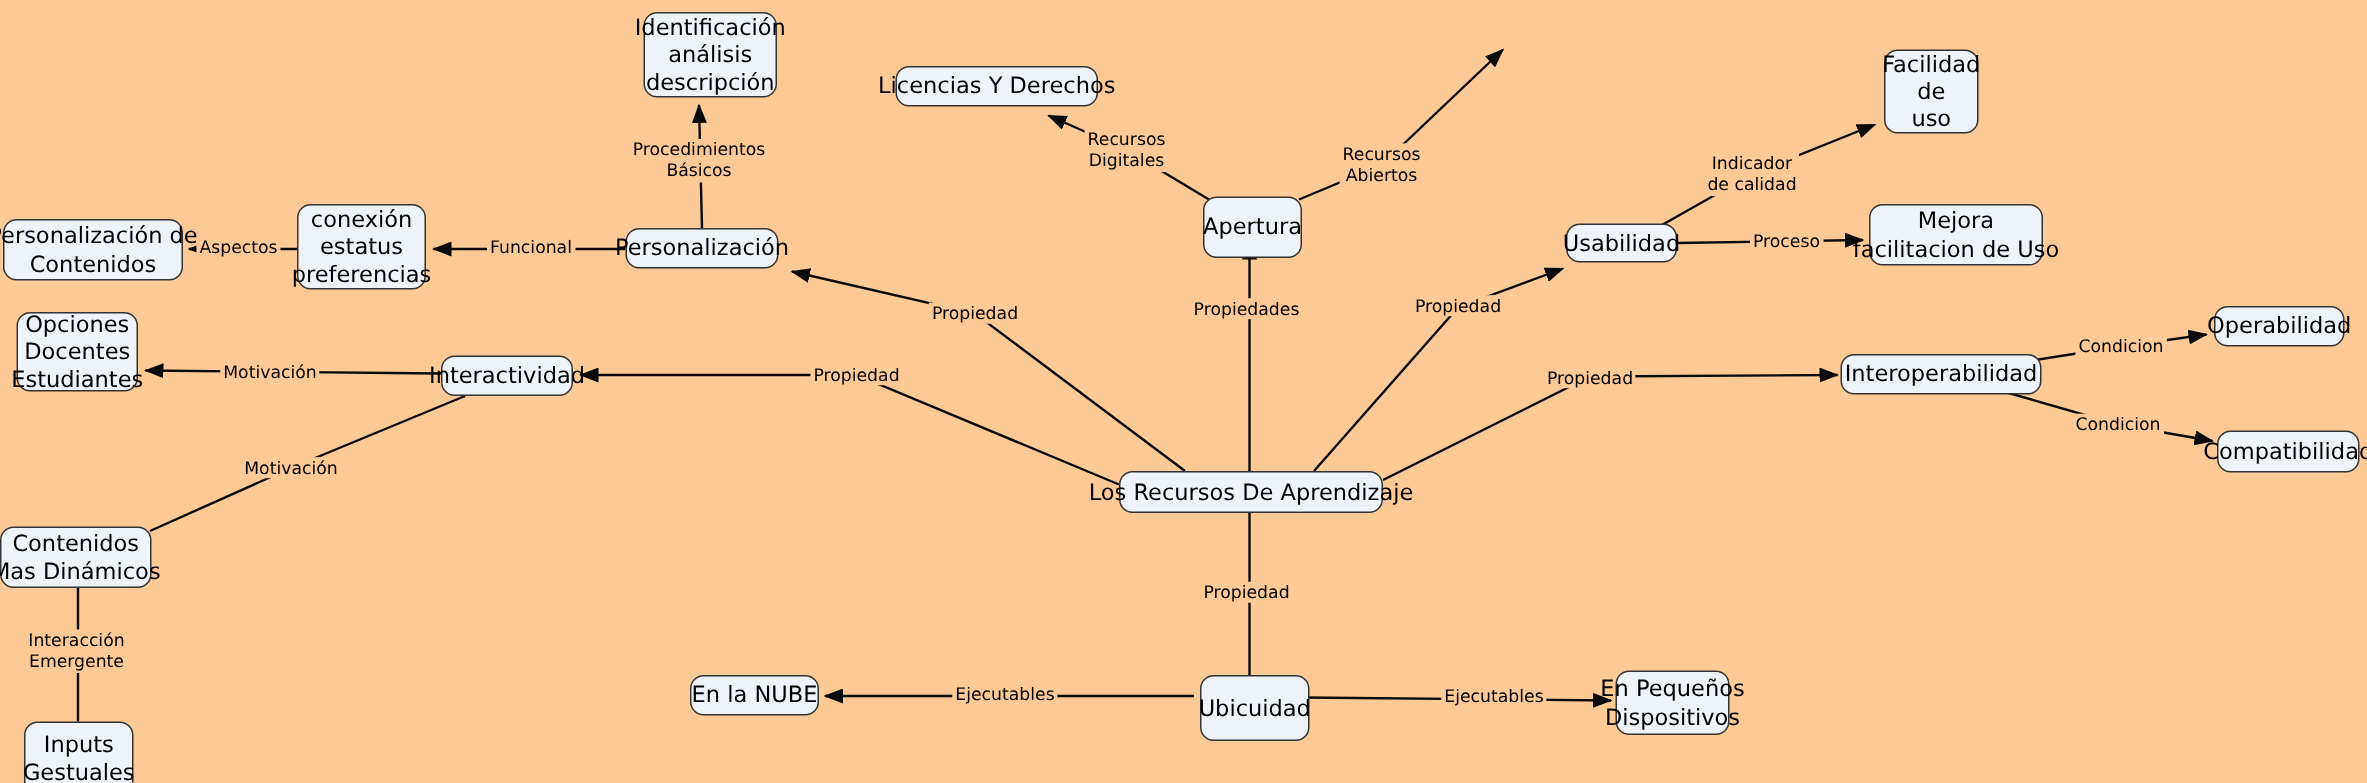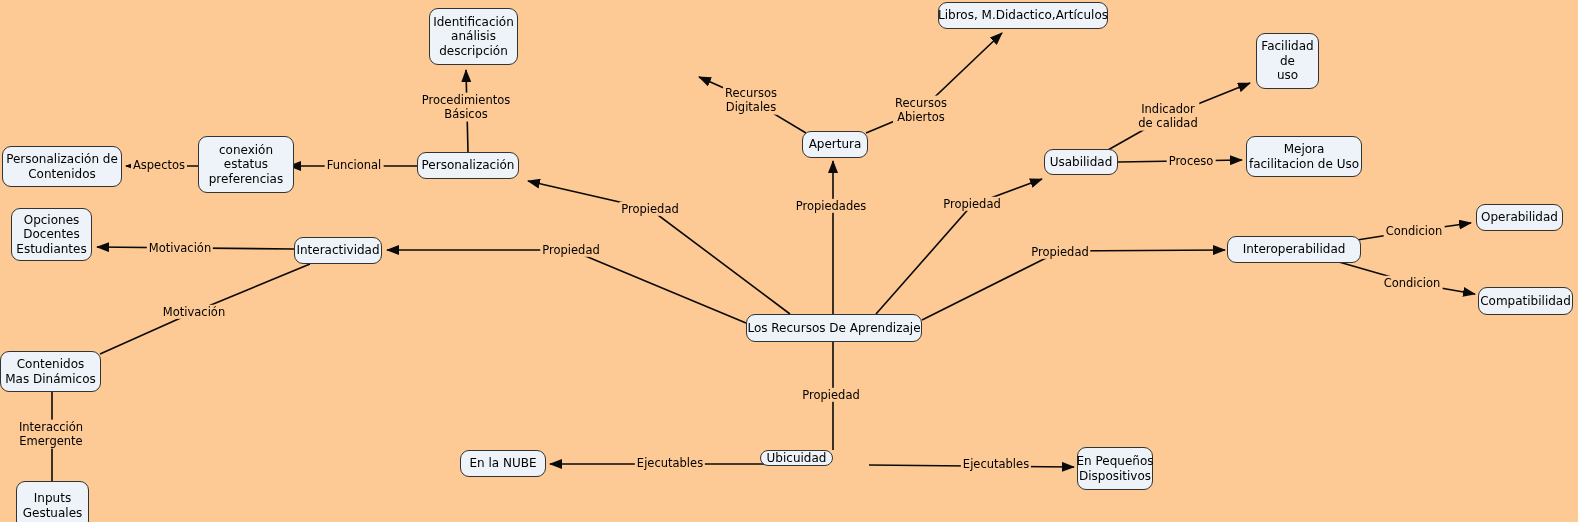--- a/index.html
+++ b/index.html
@@ -20,21 +20,21 @@
   }
   #edges{position:absolute;left:0;top:0;width:1578px;height:522px;}
   .node{
     position:absolute;
     box-sizing:border-box;
     background:var(--node-fill);
     border:1.5px solid var(--node-border);
     border-radius:9px;
     display:flex;align-items:center;justify-content:center;
     text-align:center;
-    font-size:12px;line-height:1.22;
+    font-size:15px;line-height:1.22;
     white-space:pre;
     z-index:3;
   }
   .edge-label{
     position:absolute;
     transform:translate(-50%,-50%);
     background:var(--bg);
     padding:0 2px;
     text-align:center;
     font-size:11.5px;line-height:1.25;
@@ -99,44 +99,44 @@
   <div class="edge-label" style="left:1412px;top:283px">Condicion</div>
   <div class="edge-label" style="left:51px;top:434px">Interacción
 Emergente</div>
   <div class="edge-label" style="left:831px;top:395px">Propiedad</div>
   <div class="edge-label" style="left:670px;top:463px">Ejecutables</div>
   <div class="edge-label" style="left:996px;top:464px">Ejecutables</div>
 
   <div class="node" style="left:429px;top:8px;width:89px;height:57px">Identificación
 análisis
 descripción</div>
-  <div class="node" style="left:938px;top:2px;width:170px;height:27px">Libros, M.Didactico,Artículos</div>
+  <div class="node" style="left:597px;top:44px;width:135px;height:27px">Licencias Y Derechos</div>
   <div class="node" style="left:1256px;top:33px;width:63px;height:56px">Facilidad
 de
 uso</div>
   <div class="node" style="left:2px;top:146px;width:120px;height:41px">Personalización de
 Contenidos</div>
-  <div class="node" style="left:198px;top:136px;width:96px;height:57px">conexión
+  <div class="node" style="left:198px;top:136px;width:86px;height:57px">conexión
 estatus
 preferencias</div>
   <div class="node" style="left:417px;top:152px;width:102px;height:27px">Personalización</div>
-  <div class="node" style="left:802px;top:131px;width:66px;height:27px">Apertura</div>
+  <div class="node" style="left:802px;top:131px;width:66px;height:41px">Apertura</div>
   <div class="node" style="left:1044px;top:149px;width:74px;height:26px">Usabilidad</div>
   <div class="node" style="left:1246px;top:136px;width:116px;height:41px">Mejora
 facilitacion de Uso</div>
   <div class="node" style="left:11px;top:208px;width:81px;height:53px">Opciones
 Docentes
 Estudiantes</div>
   <div class="node" style="left:294px;top:237px;width:88px;height:27px">Interactividad</div>
   <div class="node" style="left:1227px;top:236px;width:134px;height:27px">Interoperabilidad</div>
   <div class="node" style="left:1476px;top:204px;width:87px;height:27px">Operabilidad</div>
   <div class="node" style="left:1478px;top:287px;width:95px;height:28px">Compatibilidad</div>
   <div class="node" style="left:0px;top:351px;width:101px;height:41px">Contenidos
 Mas Dinámicos</div>
   <div class="node" style="left:746px;top:314px;width:176px;height:28px">Los Recursos De Aprendizaje</div>
   <div class="node" style="left:460px;top:450px;width:86px;height:27px">En la NUBE</div>
-  <div class="node" style="left:760px;top:450px;width:73px;height:16px">Ubicuidad</div>
+  <div class="node" style="left:800px;top:450px;width:73px;height:44px">Ubicuidad</div>
   <div class="node" style="left:1077px;top:447px;width:76px;height:43px">En Pequeños
 Dispositivos</div>
   <div class="node" style="left:16px;top:481px;width:73px;height:49px">Inputs
 Gestuales</div>
 
 </div>
 
 </body></html>

